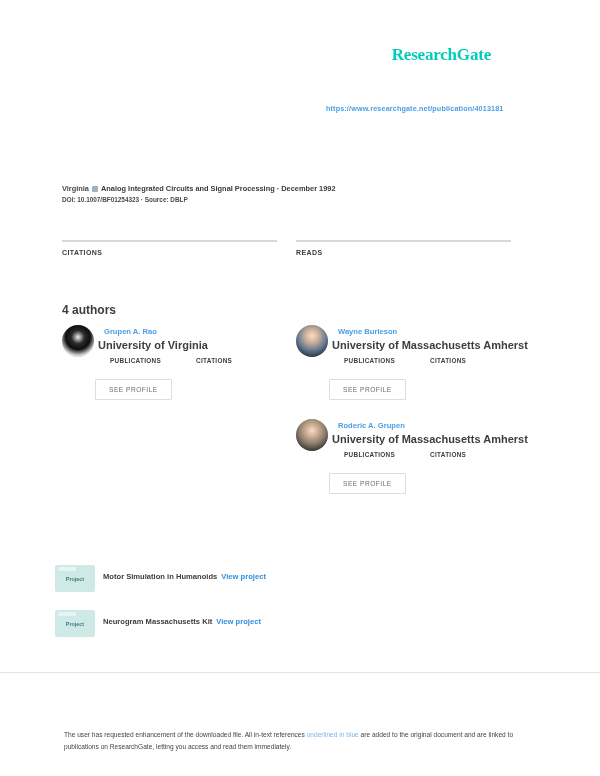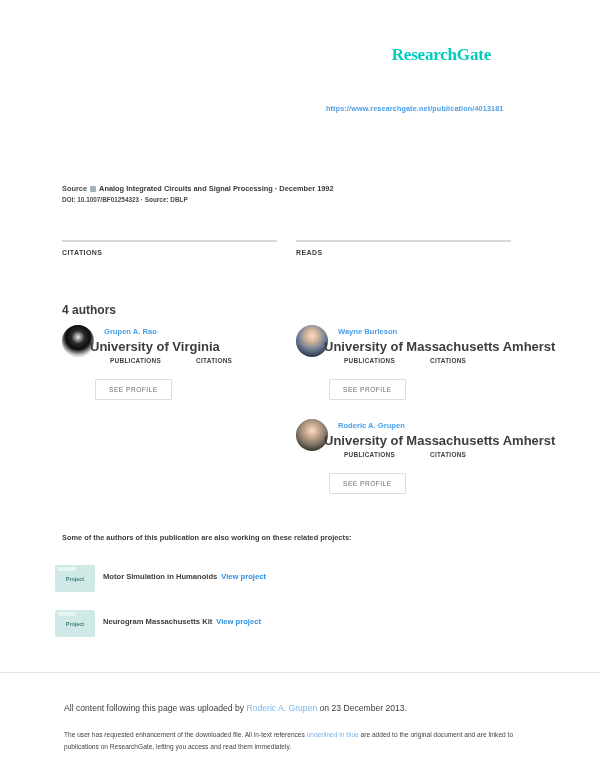--- a/index.html
+++ b/index.html
@@ -88,22 +88,22 @@
   .avatar.p1 .face{background:radial-gradient(circle at 50% 34%,#f3ddc8 0%,#d8b79a 22%,#6d7e95 52%,#2f3b4c 78%,#dfe3e8 100%);}
   .avatar.p2 .face{background:radial-gradient(circle at 50% 36%,#f0d9c6 0%,#caa88f 20%,#7c6a88 48%,#4a3f5c 76%,#cfd4dd 100%);}
   .avatar.p3 .face{background:radial-gradient(circle at 50% 36%,#f2dfcb 0%,#d3b094 22%,#8c7f6d 50%,#3b3a34 78%,#e2e2de 100%);}
 
   .a-name{
     position:absolute;left:42px;top:2px;
     font-size:7.6px;font-weight:bold;color:#4a9eea;
     filter:blur(.5px);white-space:nowrap;
   }
   .a-inst{
-    position:absolute;left:28px;top:14px;
-    font-size:13px;font-weight:bold;color:#3d3d3d;
+    position:absolute;left:36px;top:14px;
+    font-size:11px;font-weight:bold;color:#3d3d3d;
     filter:blur(.5px);white-space:nowrap;
   }
   .a-stats{position:absolute;left:48px;top:32px;width:180px;}
   .a-stat{display:inline-block;width:86px;vertical-align:top;}
   .a-stat .num{
     font-size:7px;font-weight:bold;color:#3d3d3d;
     filter:blur(.5px);line-height:8px;
   }
   .a-stat .cap{
     font-size:6.4px;font-weight:bold;color:#3d3d3d;
@@ -165,21 +165,21 @@
 </style>
 </head>
 <body>
 
 <div class="page">
 
   <div class="rg-logo">ResearchGate</div>
   <div class="rg-url">https://www.researchgate.net/publication/4013181</div>
 
   <div class="article-line">
-    <span class="kind">Source</span><span class="rgicon"></span><span>Analog Integrated Circuits and Signal Processing · December 1992</span>
+    <span class="kind">Virginia</span><span class="rgicon"></span><span>Analog Integrated Circuits and Signal Processing · December 1992</span>
   </div>
   <div class="doi-line">DOI: 10.1007/BF01254323 · Source: DBLP</div>
 
   <div class="stat stat-citations">
     <div class="rule"></div>
     <div class="lbl">CITATIONS</div>
   </div>
   <div class="stat stat-reads">
     <div class="rule"></div>
     <div class="lbl">READS</div>
@@ -235,21 +235,20 @@
         <div class="num"></div>
         <div class="cap">PUBLICATIONS</div>
       </span><span class="a-stat">
         <div class="num"></div>
         <div class="cap">CITATIONS</div>
       </span>
     </div>
     <div class="see-profile">SEE PROFILE</div>
   </div>
 
-  <div class="projects-head">Some of the authors of this publication are also working on these related projects:</div>
 
   <div class="project-row pr0">
     <div class="folder">
       <div class="tab"></div>
       <div class="lbl">Project</div>
     </div>
     <div class="pr-title">
       <span>Motor Simulation in Humanoids</span><span class="pr-link">View project</span>
     </div>
   </div>
@@ -258,20 +257,17 @@
     <div class="folder">
       <div class="tab"></div>
       <div class="lbl">Project</div>
     </div>
     <div class="pr-title">
       <span>Neurogram Massachusetts Kit</span><span class="pr-link">View project</span>
     </div>
   </div>
 
   <div class="divider"></div>
-  <div class="foot-main">
-    <span>All content following this page was uploaded by </span><span class="blue">Roderic A. Grupen</span><span> on 23 December 2013.</span>
-  </div>
   <div class="foot-sub">
     <span>The user has requested enhancement of the downloaded file. All in-text references </span><span class="blue">underlined in blue</span><span> are added to the original document and are linked to publications on ResearchGate, letting you access and read them immediately.</span>
   </div>
 
 </div>
 
 </body></html>

